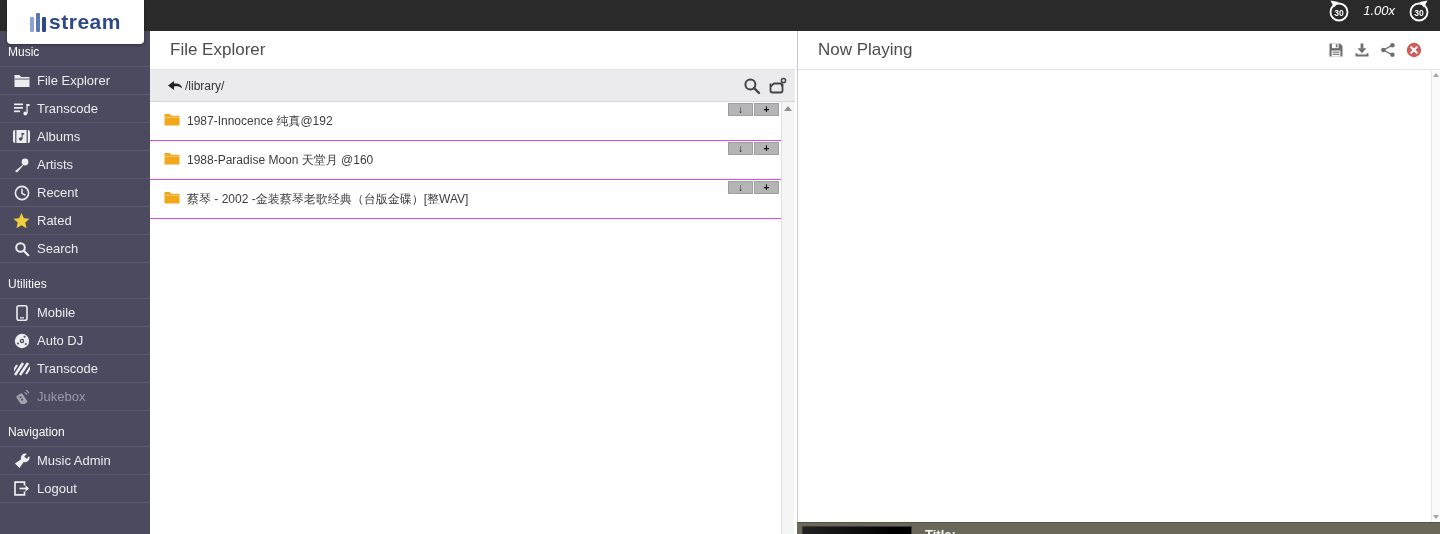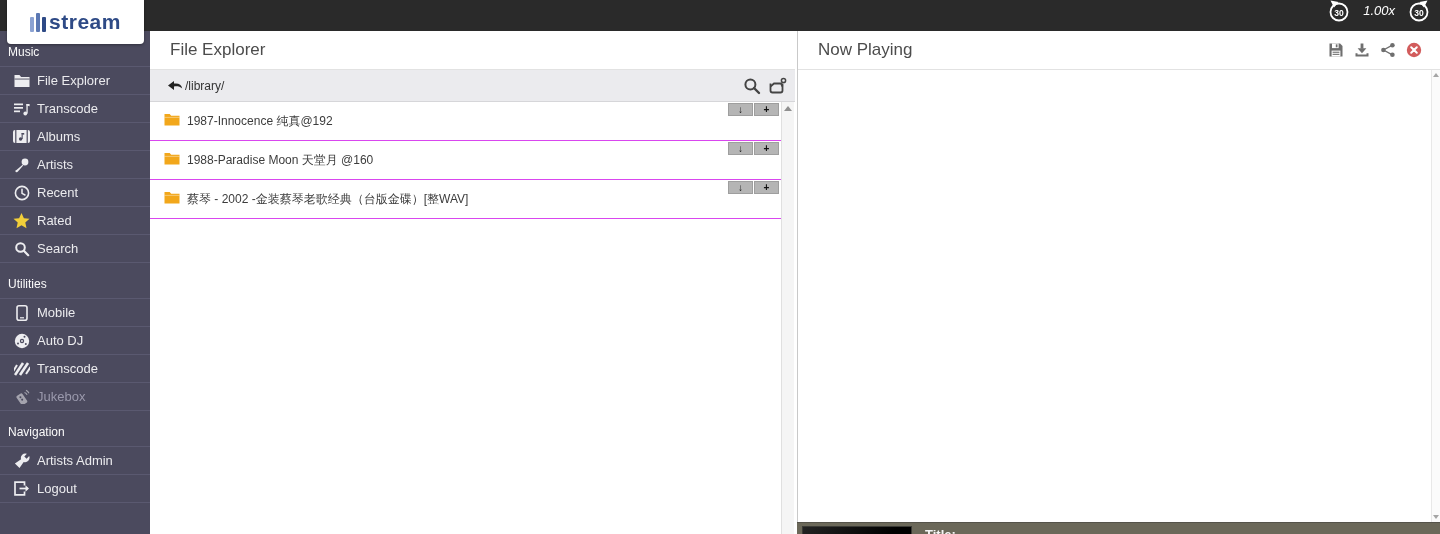--- a/index.html
+++ b/index.html
@@ -270,21 +270,21 @@
   </div>
 
   <div class="side-section-label">Navigation</div>
 
   <div class="side-item">
     <span class="icn">
       <svg width="16" height="16" viewBox="0 0 16 16">
           <path fill="#ededf0" d="M15.2 3.1 12.6 5.7 10.3 3.4 12.9.8a4.4 4.4 0 0 0-5.8 5.5L.9 10.5l4.6 4.6 4.2-6.2a4.4 4.4 0 0 0 5.5-5.8z"></path>
         </svg>
     </span>
-    <span>Artists Admin</span>
+    <span>Music Admin</span>
   </div>
 
   <div class="side-item">
     <span class="icn">
       <svg width="16" height="15" viewBox="0 0 16 15">
           <path d="M10.5 4.5V1.2H1v12.6h9.5V10.5" fill="none" stroke="#ededf0" stroke-width="1.7"></path>
           <path d="M5.5 7.5h8.5" stroke="#ededf0" stroke-width="1.7"></path>
           <path d="M11.5 4.2 15 7.5l-3.5 3.3z" fill="#ededf0"></path>
         </svg>
     </span>

